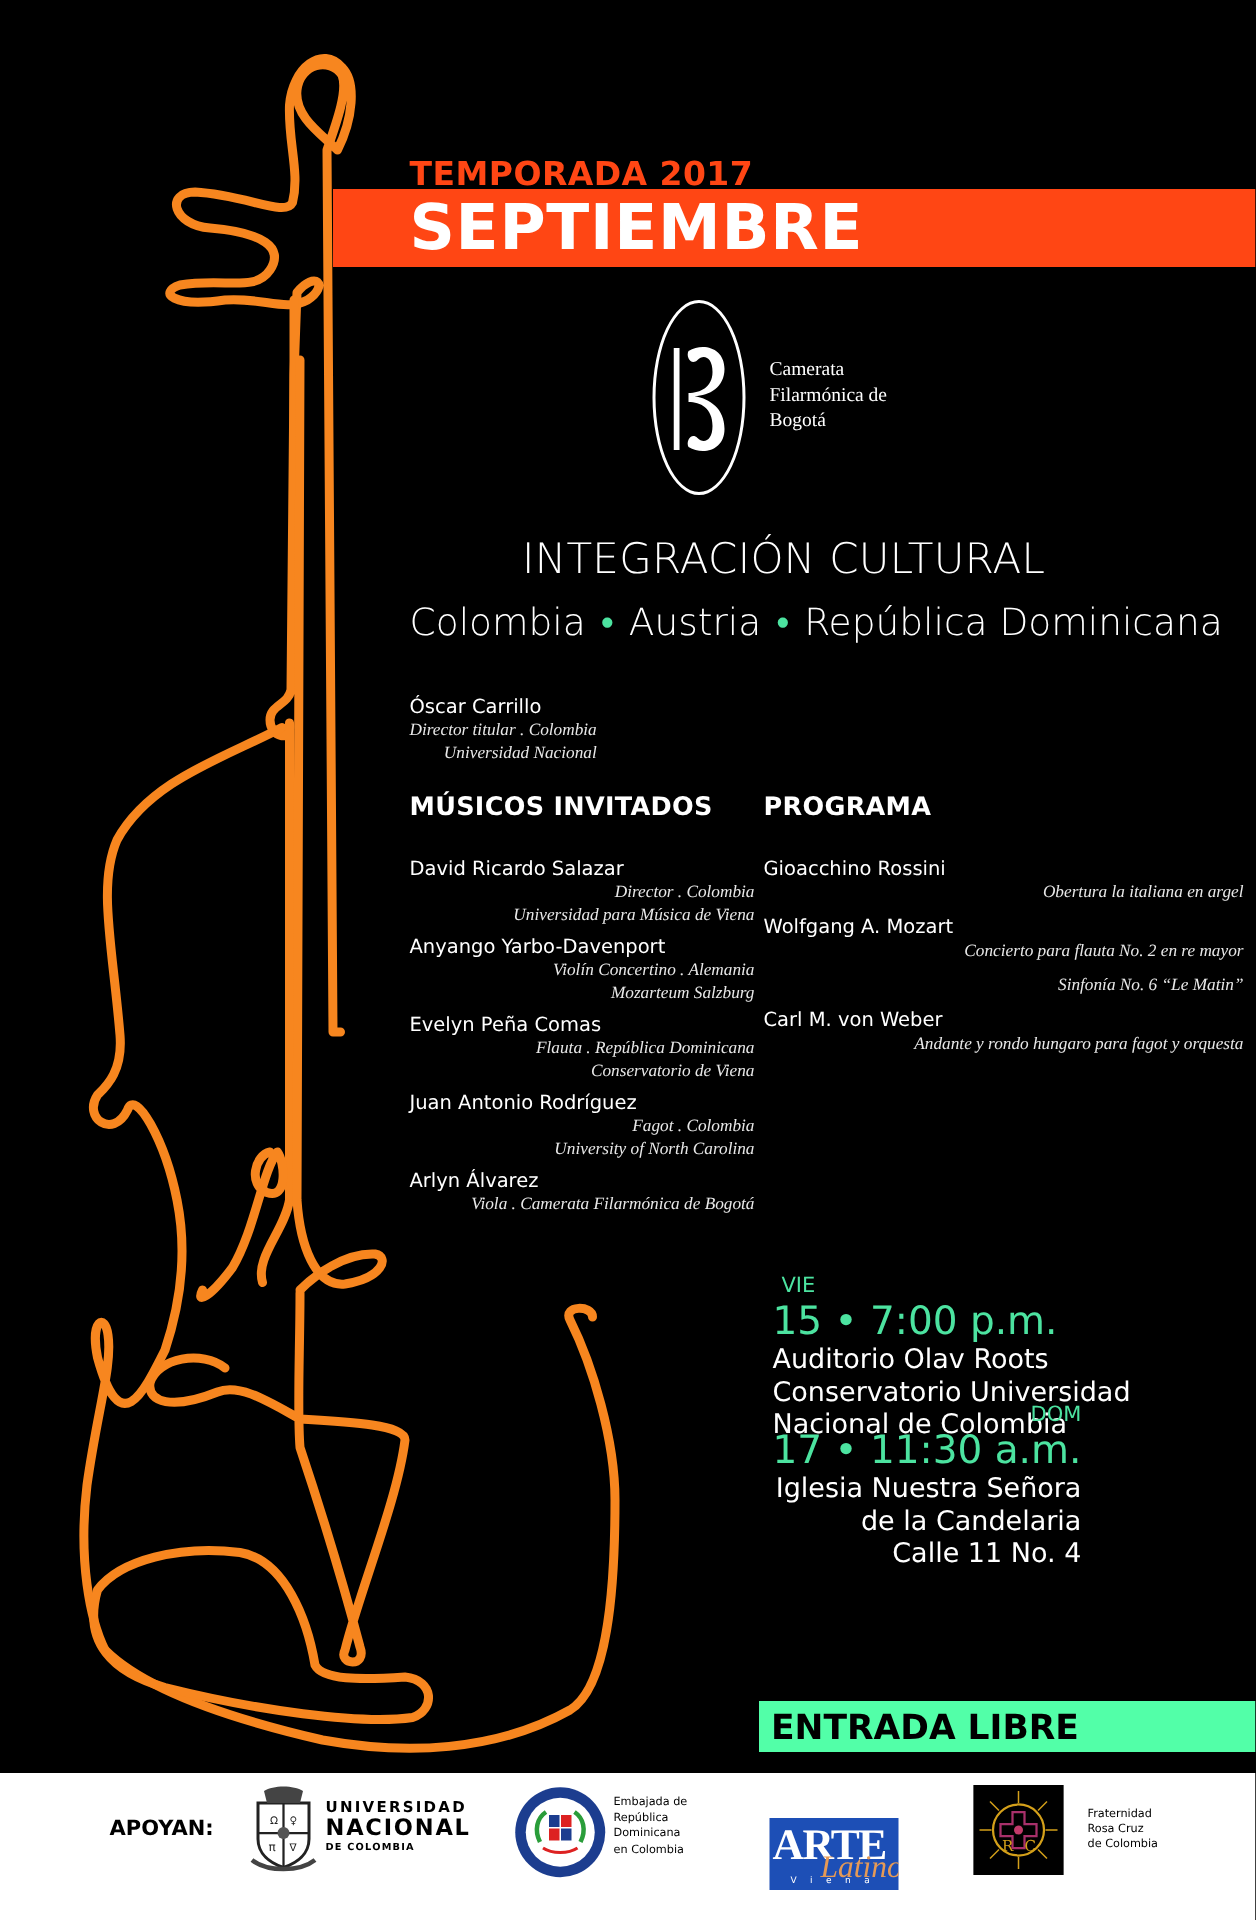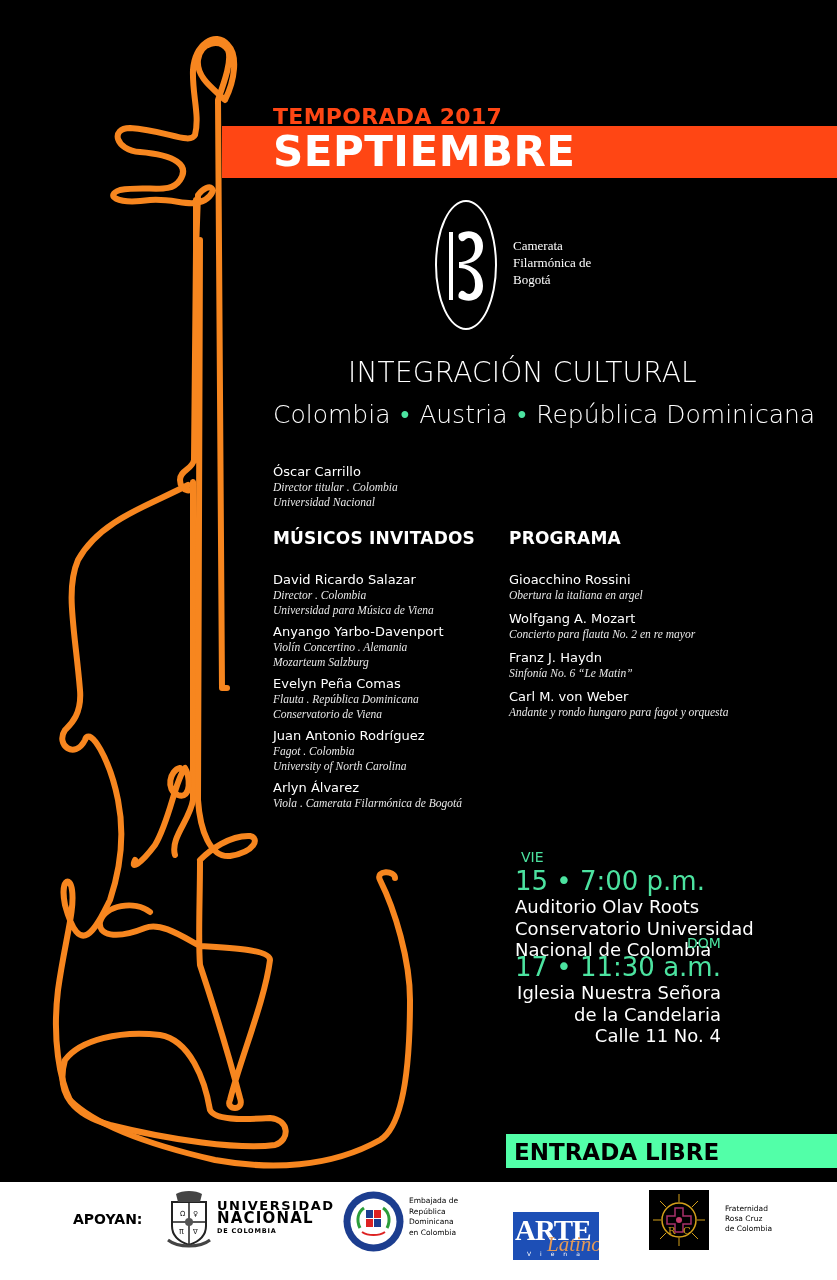--- a/index.html
+++ b/index.html
@@ -15,21 +15,21 @@
   .logo-oval { position: absolute; left: 435px; top: 200px; width: 62px; height: 130px; border: 2px solid #fff; border-radius: 50%; }
   .logo-mark { position: absolute; left: 449px; top: 228px; width: 36px; height: 76px; }
   .logo-name { position: absolute; left: 513px; top: 237px; font-family: "Liberation Serif", serif; font-size: 13px; line-height: 17px; color: #fff; }
 
   .integration-title { position: absolute; left: 0; width: 837px; top: 356px; padding-left: 348px; font-size: 28px; color: #fff; letter-spacing: 0.2px; font-family: "DejaVu Sans", sans-serif; font-weight: 300; }
   .countries { position: absolute; left: 273px; top: 400px; font-size: 25px; color: #fff; font-family: "DejaVu Sans", sans-serif; font-weight: 200; white-space: nowrap; }
   .countries .dot { color: #4ce3a0; margin: 0 2px; }
 
   .director { position: absolute; left: 273px; top: 464px; }
   .person-name { font-size: 13px; line-height: 16px; color: #fff; font-family: "DejaVu Sans", sans-serif; }
-  .person-sub { font-family: "Liberation Serif", serif; font-style: italic; font-size: 11.5px; line-height: 15px; color: #e8e8e8; }
+  .person-sub { font-family: "Liberation Serif", serif; font-style: italic; font-size: 11.5px; line-height: 15px; color: #e8e8e8; text-align: right; }
 
   .section-heading { position: absolute; font-size: 17px; font-weight: bold; color: #fff; font-family: "DejaVu Sans", sans-serif; letter-spacing: 0.2px; }
   .musicians-heading { left: 273px; top: 528px; }
   .program-heading { left: 509px; top: 528px; }
 
   .musicians-list { position: absolute; left: 273px; top: 572px; width: 230px; }
   .musician { margin-bottom: 6px; }
   .program-list { position: absolute; left: 509px; top: 572px; width: 320px; }
   .piece { margin-bottom: 8px; }
 
@@ -42,21 +42,21 @@
   .event-place { color: #fff; font-size: 18px; font-family: "DejaVu Sans", sans-serif; line-height: 21.5px; white-space: nowrap; }
 
   .entry-bar { position: absolute; left: 506px; top: 1134px; width: 331px; height: 34px; background: #52ffa8; }
   .entry-text { position: absolute; left: 514px; top: 1134px; line-height: 36px; color: #000; font-size: 23px; font-weight: bold; font-family: "DejaVu Sans", sans-serif; z-index: 3; }
 
   .footer { position: absolute; left: 0; top: 1182px; width: 837px; height: 98px; background: #fff; z-index: 4; }
   .support-label { position: absolute; left: 73px; top: 29px; color: #000; font-weight: bold; font-size: 14px; font-family: "DejaVu Sans", sans-serif; }
 
   .un-crest { position: absolute; left: 164px; top: 8px; width: 50px; height: 58px; }
   .un-text { position: absolute; left: 217px; top: 19px; color: #000; font-family: "DejaVu Sans", sans-serif; }
-  .un-text .l1 { font-size: 13px; font-weight: bold; letter-spacing: 1.5px; line-height: 9px; }
+  .un-text .l1 { font-size: 10px; font-weight: bold; letter-spacing: 1.5px; line-height: 9px; }
   .un-text .l2 { font-size: 15px; font-weight: bold; letter-spacing: 1.2px; line-height: 17px; }
   .un-text .l3 { font-size: 6.5px; font-weight: bold; letter-spacing: 0.8px; line-height: 9px; }
 
   .emb-seal { position: absolute; left: 342px; top: 8px; width: 63px; height: 63px; }
   .emb-text { position: absolute; left: 409px; top: 14px; color: #000; font-family: "DejaVu Sans", sans-serif; font-size: 7.5px; line-height: 10.5px; }
 
   .arte-logo { position: absolute; left: 513px; top: 30px; width: 86px; height: 48px; background: #1d4fb6; overflow: hidden; }
   .arte-big { position: absolute; left: 2px; top: 2px; color: #fff; font-family: "Liberation Serif", serif; font-weight: bold; font-size: 29px; letter-spacing: -1px; }
   .arte-script { position: absolute; left: 34px; top: 20px; color: #e59a56; font-family: "Liberation Serif", serif; font-style: italic; font-size: 21px; }
   .arte-city { position: absolute; left: 14px; top: 38px; color: #fff; font-family: "DejaVu Sans", sans-serif; font-size: 6px; letter-spacing: 9px; }
@@ -148,21 +148,20 @@
 <div class="program-list">
   <div class="piece">
     <div class="person-name">Gioacchino Rossini</div>
     <div class="person-sub">Obertura la italiana en argel</div>
   </div>
   <div class="piece">
     <div class="person-name">Wolfgang A. Mozart</div>
     <div class="person-sub">Concierto para flauta No. 2 en re mayor</div>
   </div>
   <div class="piece">
-    <div class="person-name">Franz J. Haydn</div>
     <div class="person-sub">Sinfonía No. 6 “Le Matin”</div>
   </div>
   <div class="piece">
     <div class="person-name">Carl M. von Weber</div>
     <div class="person-sub">Andante y rondo hungaro para fagot y orquesta</div>
   </div>
 </div>
 
 <div class="event event-1">
   <div class="event-day">VIE</div>

